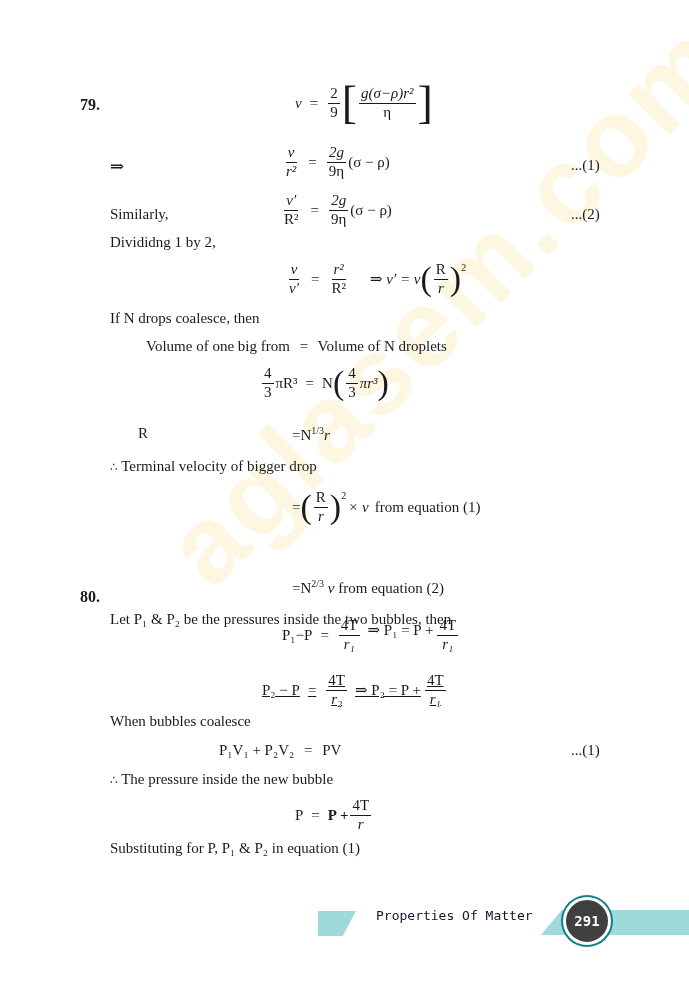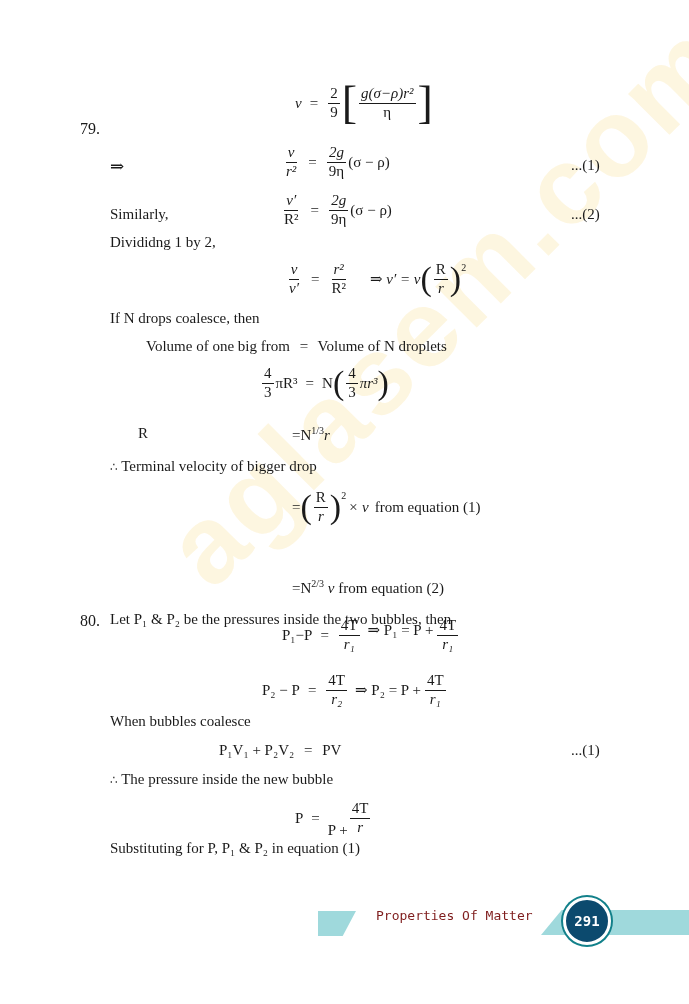--- a/index.html
+++ b/index.html
@@ -3,21 +3,21 @@
 <meta charset="utf-8">
 <style>
   html, body { margin: 0; padding: 0; background: #ffffff; }
   body {
     width: 689px; height: 1004px; position: relative; overflow: hidden;
     font-family: "Liberation Serif", "DejaVu Serif", serif;
     color: #1a1a1a; font-size: 15px;
   }
   .abs { position: absolute; white-space: nowrap; }
   .it { font-style: italic; }
-  .bold { font-weight: normal; margin-top: 24px; }
+  .bold { font-weight: bold; }
   .frac { display: inline-flex; flex-direction: column; align-items: center; vertical-align: middle; line-height: 1.05; margin: 0 2px; }
   .frac .num { padding: 0 2px 1px; border-bottom: 1px solid #1a1a1a; }
   .frac .den { padding: 1px 2px 0; }
   .big-paren { font-size: 34px; vertical-align: middle; font-weight: 300; line-height: 1; }
   .big-brack { font-size: 46px; vertical-align: middle; font-weight: 200; line-height: 1; }
   sup, sub { font-size: 10px; }
   .eq { display: inline-flex; align-items: center; }
   .eqno { font-size: 15px; }
   .watermark {
     position: absolute; left: 140px; top: 520px;
@@ -29,25 +29,25 @@
   .footer-left-shape {
     position: absolute; left: 318px; top: 911px; width: 38px; height: 25px;
     background: #9fd9dc; clip-path: polygon(0 0, 100% 0, 65% 100%, 0 100%);
   }
   .footer-right-band {
     position: absolute; left: 541px; top: 910px; width: 148px; height: 25px;
     background: #9fd9dc; clip-path: polygon(14% 0, 100% 0, 100% 100%, 0 100%);
   }
   .footer-title {
     position: absolute; left: 376px; top: 908px;
-    font-family: "DejaVu Sans Mono", monospace; font-size: 13px; color: #7f1d1d;
+    font-family: "DejaVu Sans Mono", monospace; font-size: 13px; color: #0f172a;
   }
   .page-badge {
     position: absolute; left: 563px; top: 897px; width: 48px; height: 48px;
-    border-radius: 50%; background: #0c4a6e; border: 3px solid #ffffff;
+    border-radius: 50%; background: #404040; border: 3px solid #ffffff;
     box-shadow: 0 0 0 2px #12808a; display: flex; align-items: center; justify-content: center;
     color: #fff; font-family: "DejaVu Sans Mono", monospace; font-weight: bold; font-size: 14px;
     box-sizing: border-box;
   }
 </style>
 </head>
 <body>
 
 <div class="watermark">aglasem.com</div>
 
@@ -184,21 +184,21 @@
       <span class="num">4T</span>
       <span class="den it">r₁</span>
     </span>
   <span style="margin:0 2px 11px 6px">⇒ P₁ = P +</span>
   <span class="frac">
       <span class="num">4T</span>
       <span class="den it">r₁</span>
     </span>
 </div>
 
-<div class="abs eq" style="left:262px;top:673px;">
+<div class="abs eq" style="left:262px;top:673px;text-decoration:underline;">
   <span>P₂ − P</span>
   <span style="margin:0 8px">=</span>
   <span class="frac">
       <span class="num">4T</span>
       <span class="den it">r₂</span>
     </span>
   <span style="margin:0 2px 0 6px">⇒ P₂ = P +</span>
   <span class="frac">
       <span class="num">4T</span>
       <span class="den it">r₁</span>

